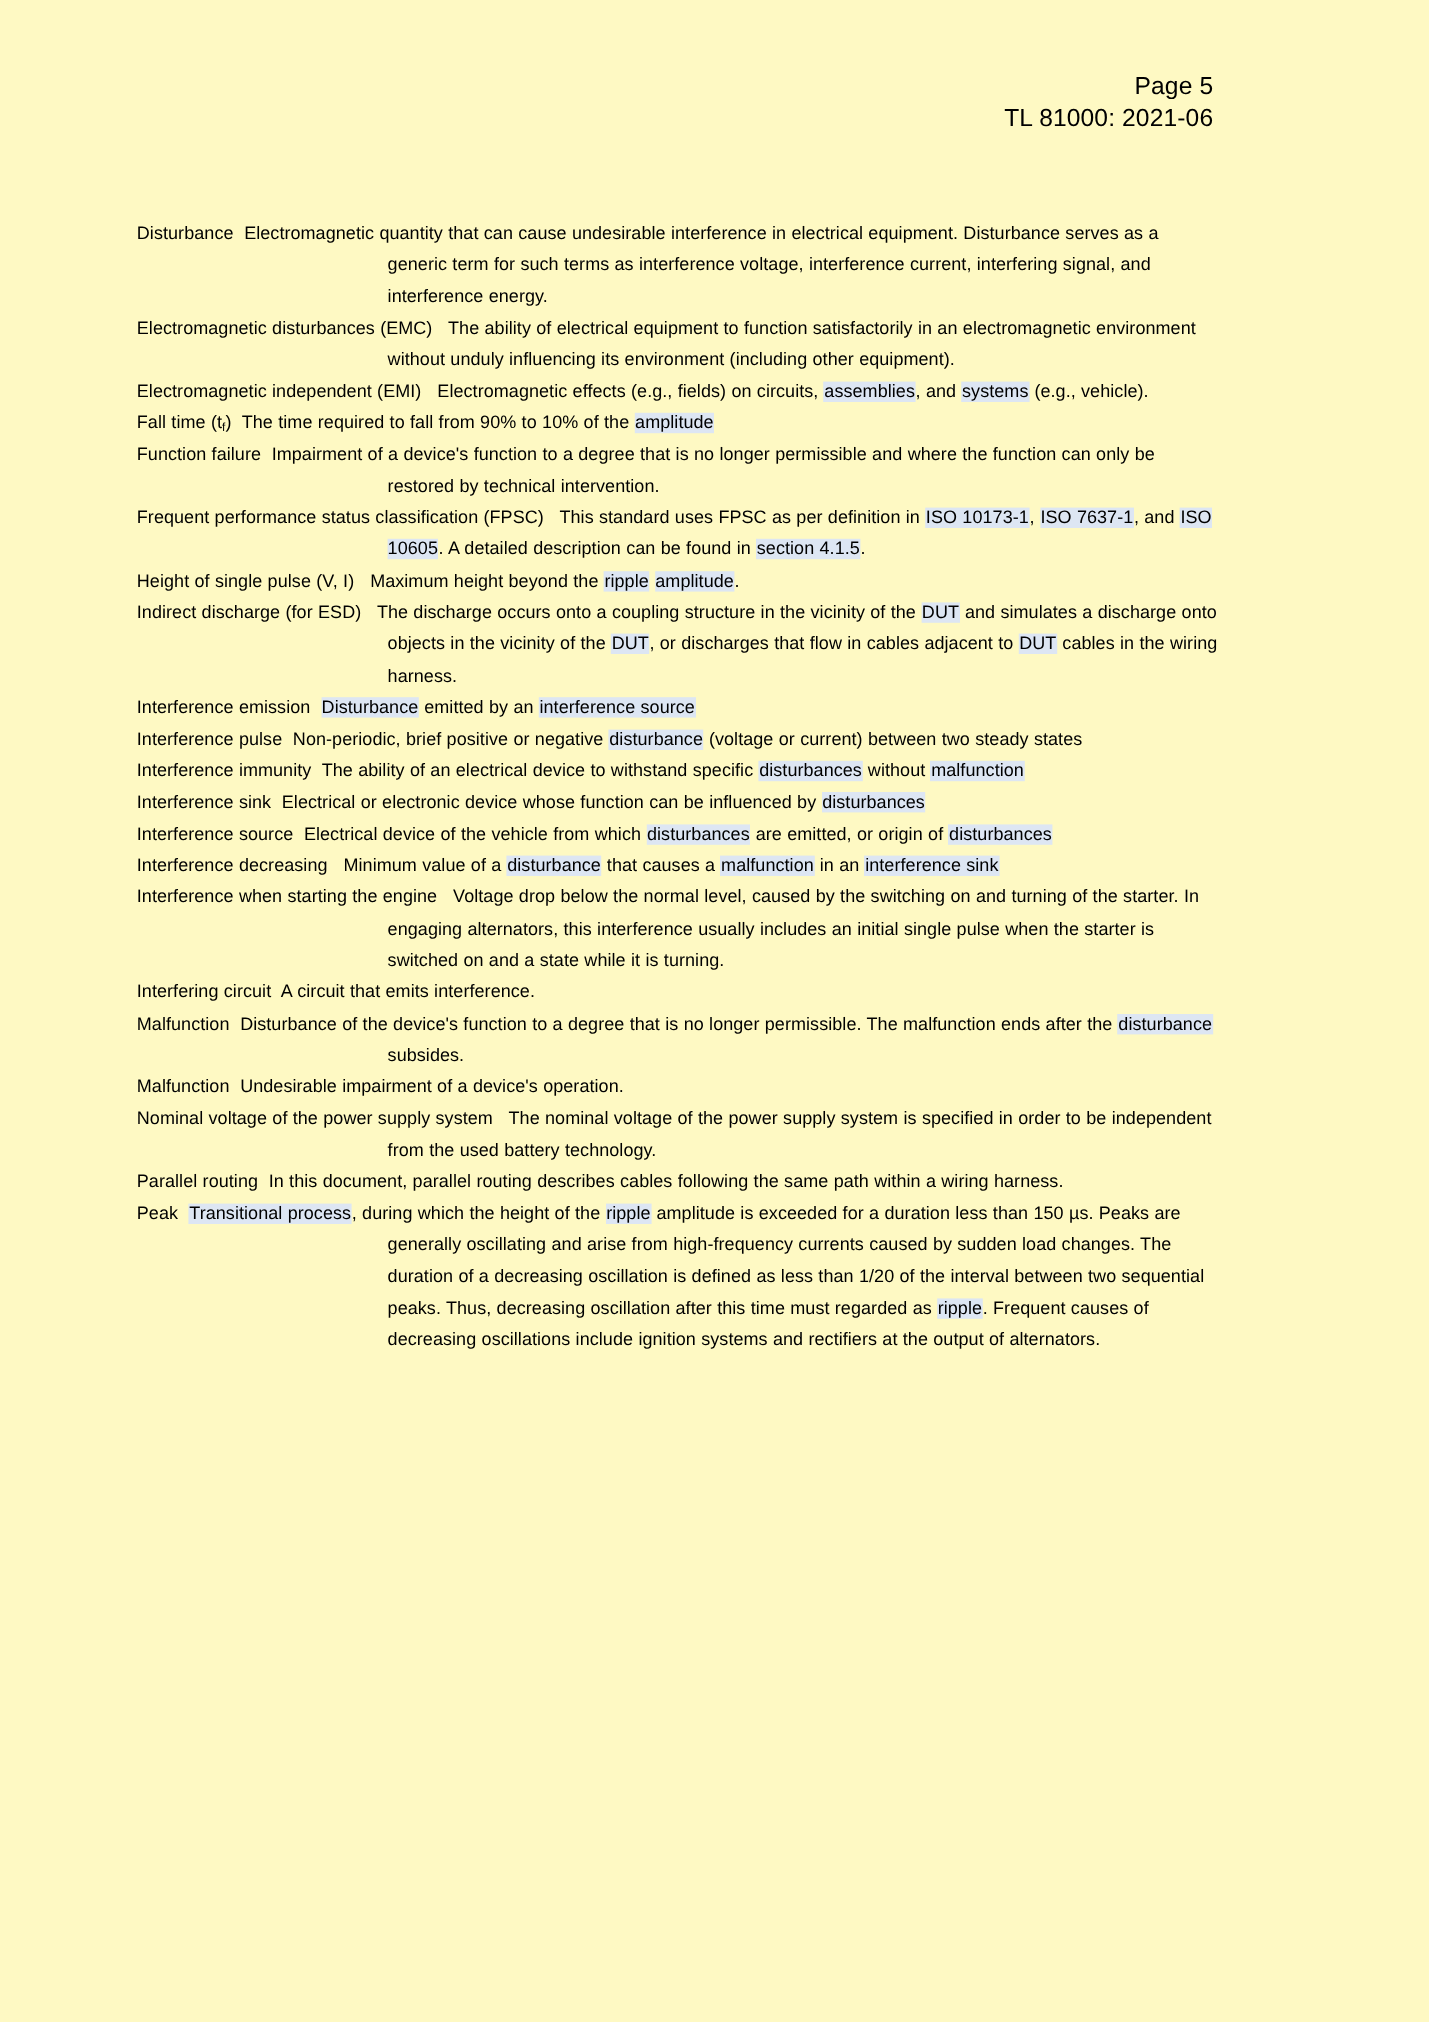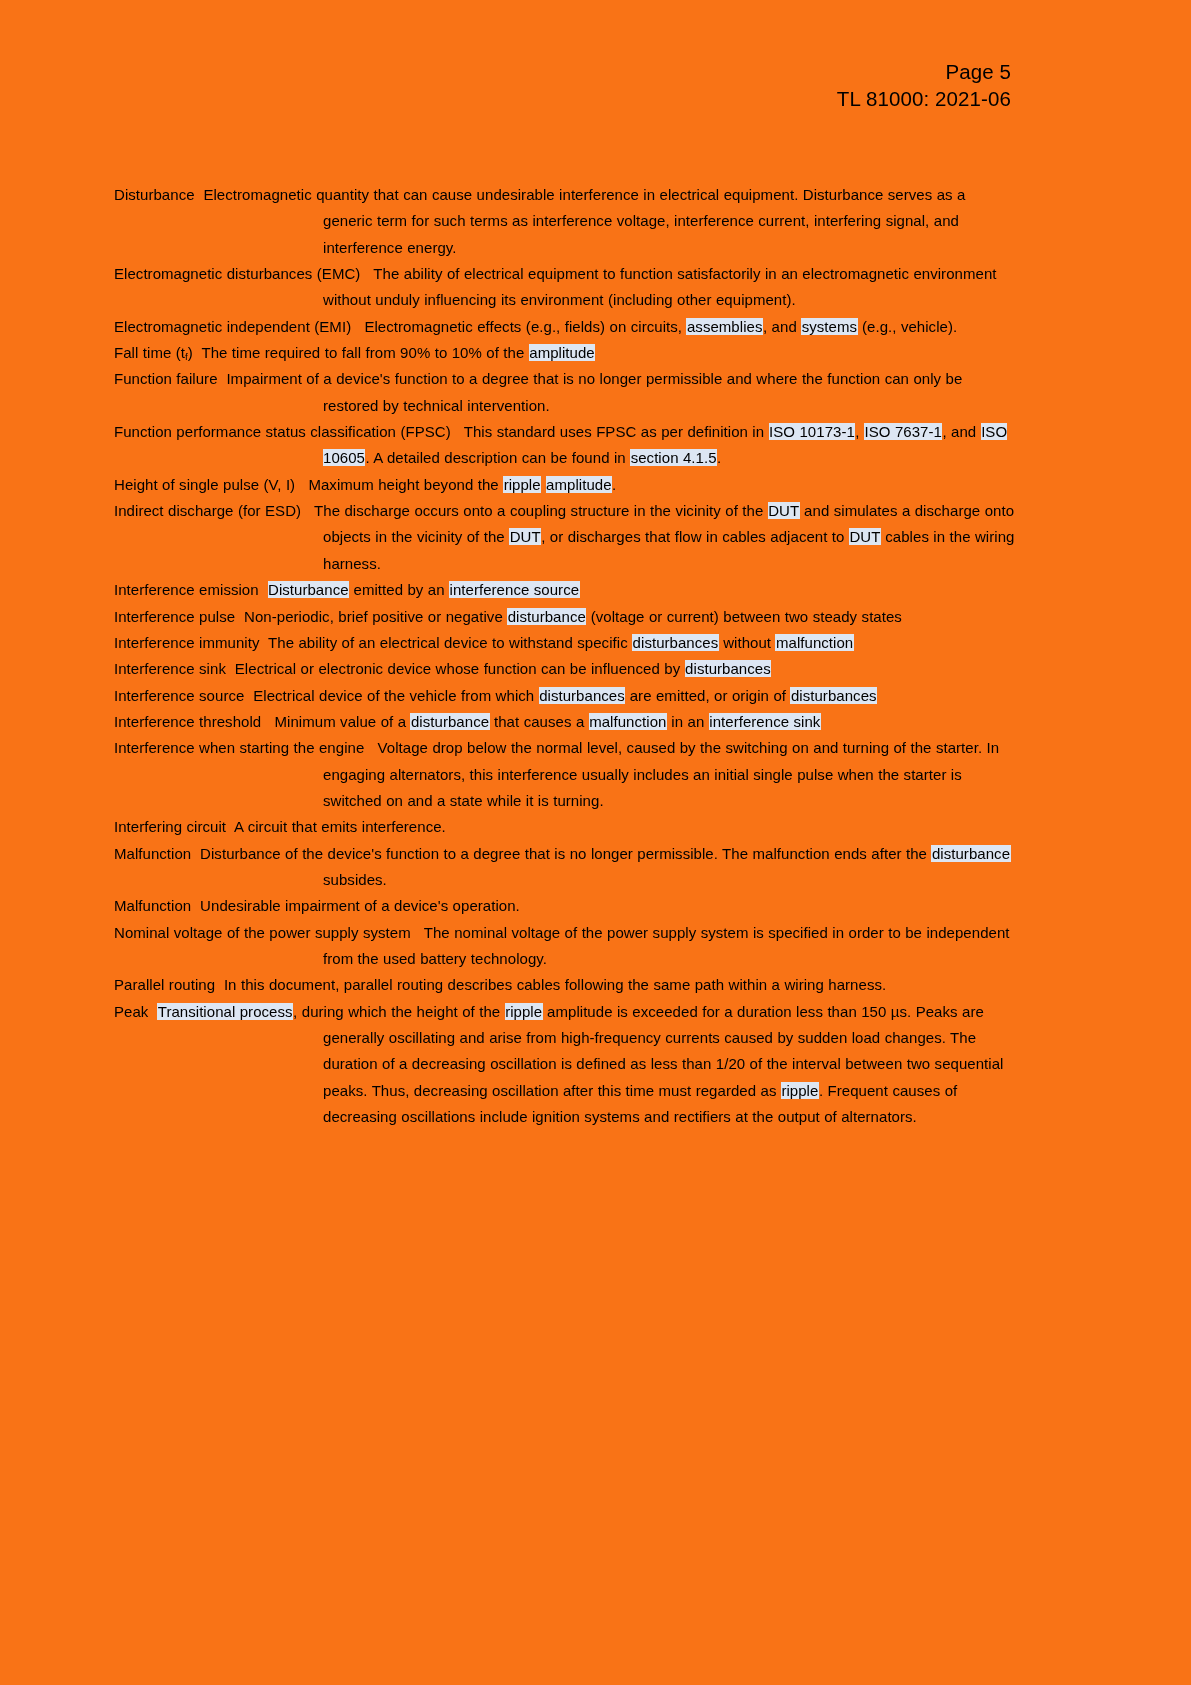--- a/index.html
+++ b/index.html
@@ -8,21 +8,21 @@
     background: #ffffff;
   }
   body {
     font-family: "Liberation Sans", sans-serif;
     color: #000000;
   }
   .page {
     position: relative;
     width: 1191px;
     height: 1685px;
-    background: #f97316;
+    background: #fef9c3;
     overflow: hidden;
     box-sizing: border-box;
   }
   .header {
     position: absolute;
     top: 58px;
     right: 180px;
     text-align: right;
     font-size: 20.5px;
     line-height: 27px;
@@ -76,37 +76,37 @@
 
 
     <div class="entry"><span class="term">Electromagnetic disturbances (EMC)</span><span class="gap-tab">   </span><span>The ability of electrical equipment to function satisfactorily in an electromagnetic environment without unduly influencing its environment (including other equipment).</span></div>
 
     <div class="entry"><span class="term">Electromagnetic independent (EMI)</span><span class="gap-tab">   </span><span>Electromagnetic effects (e.g., fields) on circuits, <span class="lnk">assemblies</span>, and <span class="lnk">systems</span> (e.g., vehicle).</span></div>
 
     <div class="entry"><span class="term">Fall time (t<sub>f</sub>)</span><span class="gap-tab">  </span><span>The time required to fall from 90% to 10% of the <span class="lnk">amplitude</span></span></div>
 
     <div class="entry"><span class="term">Function failure</span><span class="gap-tab">  </span><span>Impairment of a device's function to a degree that is no longer permissible and where the function can only be restored by technical intervention.</span></div>
 
-    <div class="entry"><span class="term">Function performance status classification (FPSC)</span><span class="gap-tab">   </span><span>This standard uses FPSC as per definition in <span class="lnk">ISO 10173-1</span>, <span class="lnk">ISO 7637-1</span>, and <span class="lnk">ISO 10605</span>. A detailed description can be found in <span class="lnk">section 4.1.5</span>.</span></div>
+    <div class="entry"><span class="term">Frequent performance status classification (FPSC)</span><span class="gap-tab">   </span><span>This standard uses FPSC as per definition in <span class="lnk">ISO 10173-1</span>, <span class="lnk">ISO 7637-1</span>, and <span class="lnk">ISO 10605</span>. A detailed description can be found in <span class="lnk">section 4.1.5</span>.</span></div>
 
     <div class="entry"><span class="term">Height of single pulse (V, I)</span><span class="gap-tab">   </span><span>Maximum height beyond the <span class="lnk">ripple</span> <span class="lnk">amplitude</span>.</span></div>
 
     <div class="entry"><span class="term">Indirect discharge (for ESD)</span><span class="gap-tab">   </span><span>The discharge occurs onto a coupling structure in the vicinity of the <span class="lnk">DUT</span> and simulates a discharge onto objects in the vicinity of the <span class="lnk">DUT</span>, or discharges that flow in cables adjacent to <span class="lnk">DUT</span> cables in the wiring harness.</span></div>
 
     <div class="entry"><span class="term">Interference emission</span><span class="gap-tab">  </span><span><span class="lnk">Disturbance</span> emitted by an <span class="lnk">interference source</span></span></div>
 
     <div class="entry"><span class="term">Interference pulse</span><span class="gap-tab">  </span><span>Non-periodic, brief positive or negative <span class="lnk">disturbance</span> (voltage or current) between two steady states</span></div>
 
     <div class="entry"><span class="term">Interference immunity</span><span class="gap-tab">  </span><span>The ability of an electrical device to withstand specific <span class="lnk">disturbances</span> without <span class="lnk">malfunction</span></span></div>
 
     <div class="entry"><span class="term">Interference sink</span><span class="gap-tab">  </span><span>Electrical or electronic device whose function can be influenced by <span class="lnk">disturbances</span></span></div>
 
     <div class="entry"><span class="term">Interference source</span><span class="gap-tab">  </span><span>Electrical device of the vehicle from which <span class="lnk">disturbances</span> are emitted, or origin of <span class="lnk">disturbances</span></span></div>
 
-    <div class="entry"><span class="term">Interference threshold</span><span class="gap-tab">   </span><span>Minimum value of a <span class="lnk">disturbance</span> that causes a <span class="lnk">malfunction</span> in an <span class="lnk">interference sink</span></span></div>
+    <div class="entry"><span class="term">Interference decreasing</span><span class="gap-tab">   </span><span>Minimum value of a <span class="lnk">disturbance</span> that causes a <span class="lnk">malfunction</span> in an <span class="lnk">interference sink</span></span></div>
 
     <div class="entry"><span class="term">Interference when starting the engine</span><span class="gap-tab">   </span><span>Voltage drop below the normal level, caused by the switching on and turning of the starter. In engaging alternators, this interference usually includes an initial single pulse when the starter is switched on and a state while it is turning.</span></div>
 
     <div class="entry"><span class="term">Interfering circuit</span><span class="gap-tab">  </span><span>A circuit that emits interference.</span></div>
 
     <div class="entry"><span class="term">Malfunction</span><span class="gap-tab">  </span><span>Disturbance of the device's function to a degree that is no longer permissible. The malfunction ends after the <span class="lnk">disturbance</span> subsides.</span></div>
 
     <div class="entry"><span class="term">Malfunction</span><span class="gap-tab">  </span><span>Undesirable impairment of a device's operation.</span></div>
 
     <div class="entry"><span class="term">Nominal voltage of the power supply system</span><span class="gap-tab">   </span><span>The nominal voltage of the power supply system is specified in order to be independent from the used battery technology.</span></div>

